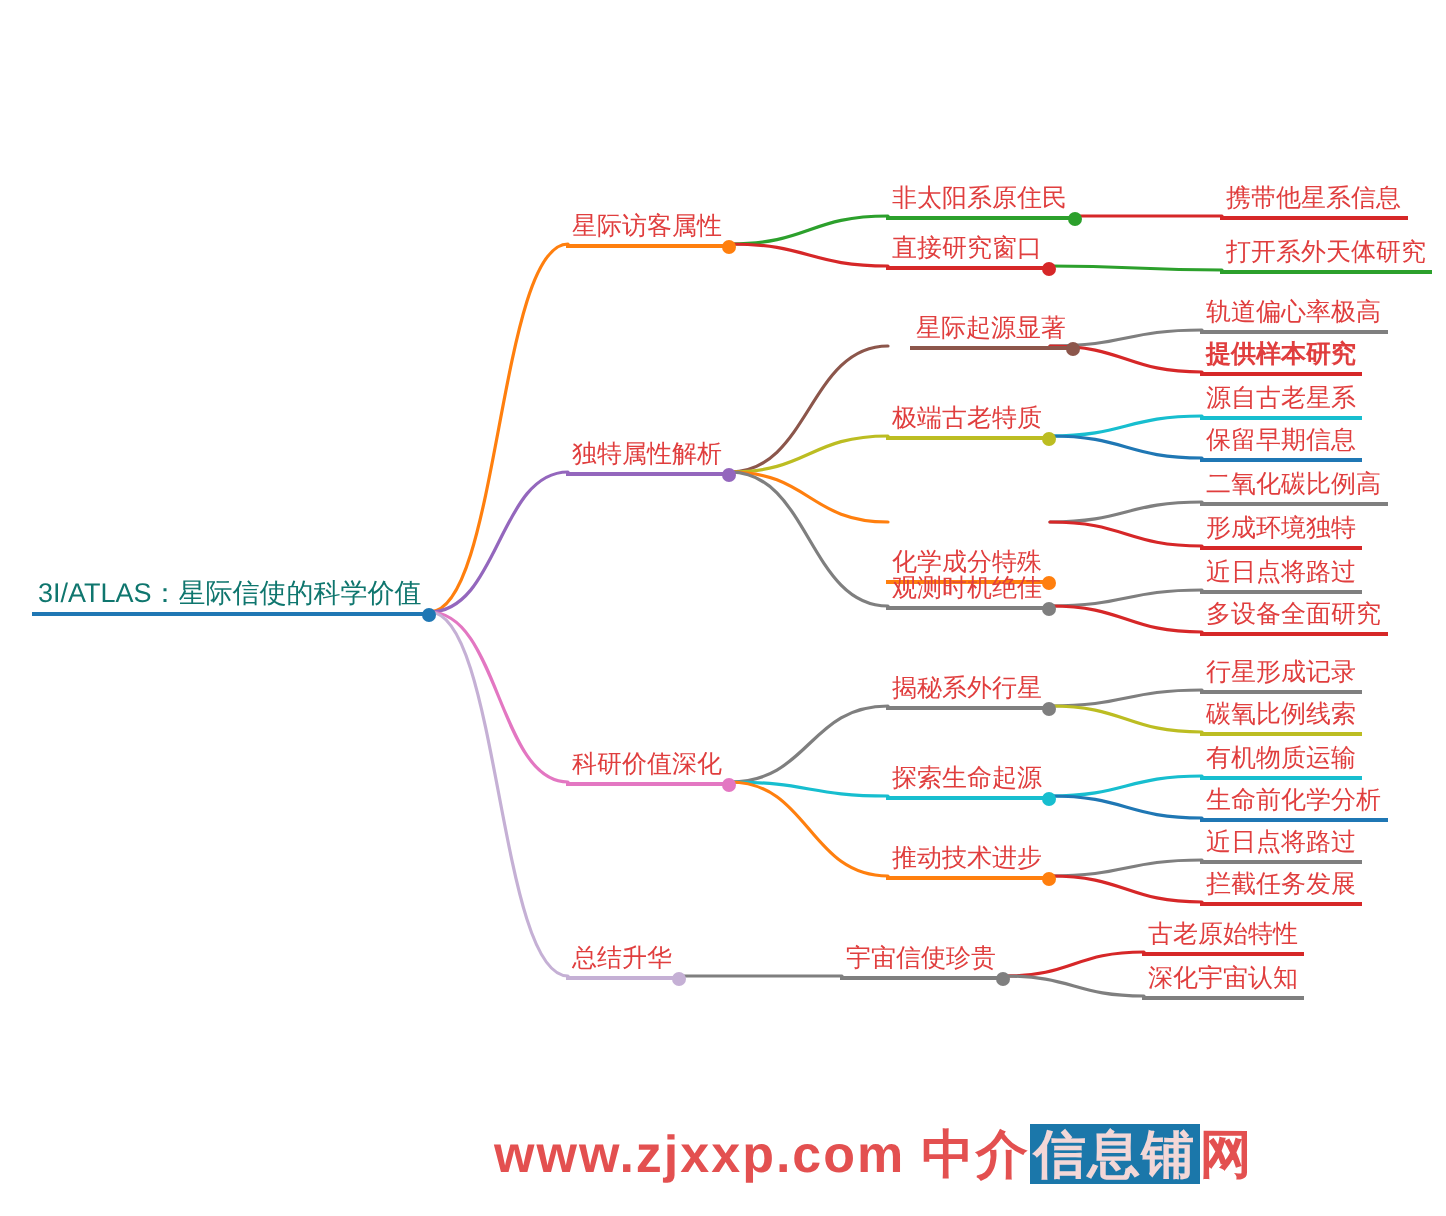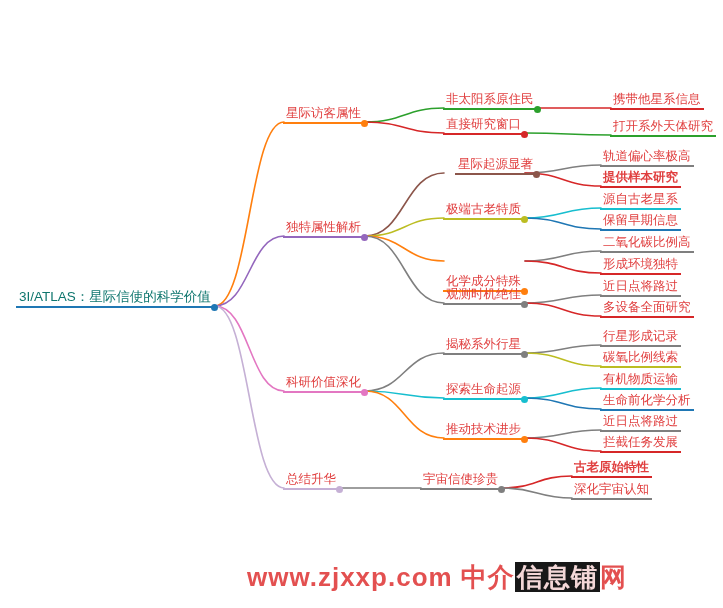--- a/index.html
+++ b/index.html
@@ -91,17 +91,17 @@
       <div class="node" style="left: 600px; top: 329px; border-bottom-color: rgb(127, 127, 127);"><span class="lbl">行星形成记录</span></div>
       <div class="node" style="left: 600px; top: 350px; border-bottom-color: rgb(188, 189, 34);"><span class="lbl">碳氧比例线索</span></div>
       <div class="node" style="left: 443px; top: 382px; border-bottom-color: rgb(23, 190, 207);"><span class="lbl">探索生命起源</span><span class="dot" style="background: rgb(23, 190, 207);"></span></div>
       <div class="node" style="left: 600px; top: 372px; border-bottom-color: rgb(23, 190, 207);"><span class="lbl">有机物质运输</span></div>
       <div class="node" style="left: 600px; top: 393px; border-bottom-color: rgb(31, 119, 180);"><span class="lbl">生命前化学分析</span></div>
       <div class="node" style="left: 443px; top: 422px; border-bottom-color: rgb(255, 127, 14);"><span class="lbl">推动技术进步</span><span class="dot" style="background: rgb(255, 127, 14);"></span></div>
       <div class="node" style="left: 600px; top: 414px; border-bottom-color: rgb(127, 127, 127);"><span class="lbl">近日点将路过</span></div>
       <div class="node" style="left: 600px; top: 435px; border-bottom-color: rgb(214, 39, 40);"><span class="lbl">拦截任务发展</span></div>
       <div class="node" style="left: 283px; top: 472px; border-bottom-color: rgb(197, 176, 213);"><span class="lbl">总结升华</span><span class="dot" style="background: rgb(197, 176, 213);"></span></div>
       <div class="node" style="left: 420px; top: 472px; border-bottom-color: rgb(127, 127, 127);"><span class="lbl">宇宙信使珍贵</span><span class="dot" style="background: rgb(127, 127, 127);"></span></div>
-      <div class="node" style="left: 571px; top: 460px; border-bottom-color: rgb(214, 39, 40); font-weight: bold;"><span class="lbl">古老原始特性</span></div>
+      <div class="node" style="left: 571px; top: 460px; border-bottom-color: rgb(214, 39, 40);"><span class="lbl">古老原始特性</span></div>
       <div class="node" style="left: 571px; top: 482px; border-bottom-color: rgb(127, 127, 127);"><span class="lbl">深化宇宙认知</span></div>
     </div>
-  <div class="watermark" style="color: rgb(224, 62, 62);"><span>www.zjxxp.com 中介</span><span class="wm-hl" style="background: #000000; color: rgb(242, 211, 211);">信息铺</span><span>网</span></div>
+  <div class="watermark" style="color: rgb(224, 62, 62);"><span>www.zjxxp.com 中介</span><span class="wm-hl" style="background: #0369a1; color: rgb(242, 211, 211);">信息铺</span><span>网</span></div>
 </div>
 
 </body></html>

